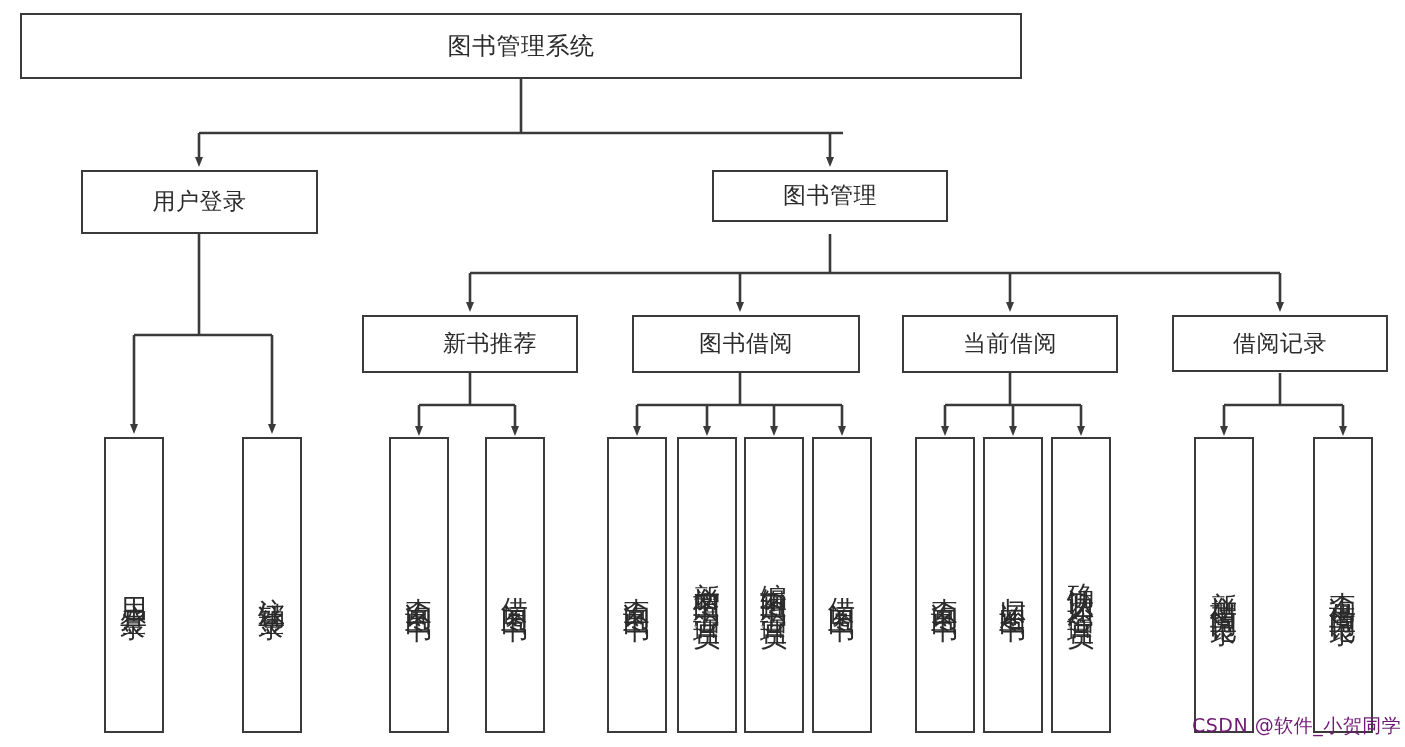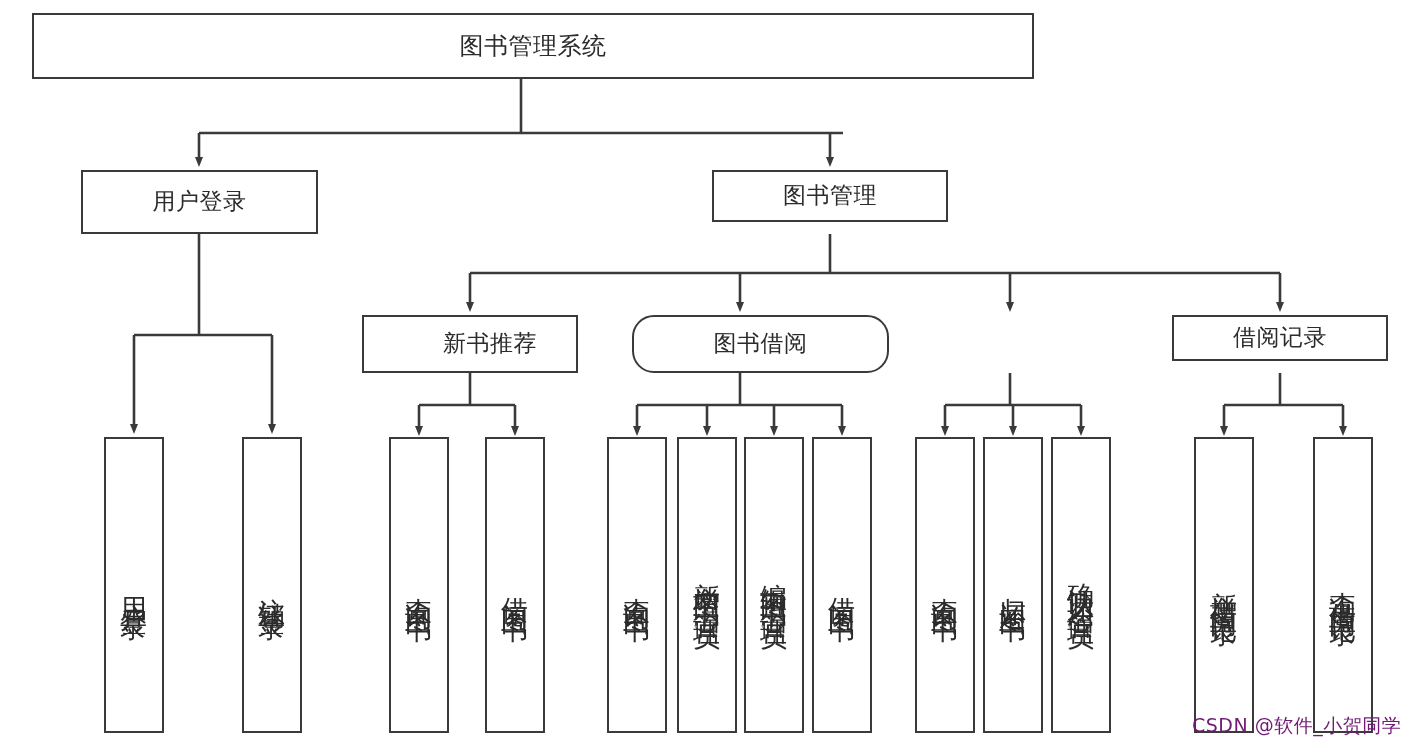--- a/index.html
+++ b/index.html
@@ -120,38 +120,41 @@
       <path d="M1013,405 L1013,427" marker-end="url(#arrow)"></path>
       <path d="M1081,405 L1081,427" marker-end="url(#arrow)"></path>
 
       <path d="M1280,373 L1280,405"></path>
       <path d="M1224,405 L1343,405"></path>
       <path d="M1224,405 L1224,427" marker-end="url(#arrow)"></path>
       <path d="M1343,405 L1343,427" marker-end="url(#arrow)"></path>
     </g>
   </svg>
 
-  <div class="node horiz root" style="left:32px; top:13px; width:1002px; height:66px;">
+  <div class="node horiz root" style="left:20px; top:13px; width:1002px; height:66px;">
     <span class="node-label">图书管理系统</span>
   </div>
 
   <div class="node horiz" style="left:81px; top:170px; width:237px; height:64px;">
     <span class="node-label">用户登录</span>
   </div>
   <div class="node horiz" style="left:712px; top:170px; width:236px; height:52px;">
     <span class="node-label">图书管理</span>
   </div>
 
   <div class="node horiz" style="left:362px; top:315px; width:216px; height:58px;padding-left:40px;">
     <span class="node-label">新书推荐</span>
   </div>
-  <div class="node horiz" style="left:632px; top:315px; width:257px; height:58px;border-radius:22px;">
+  <div class="node horiz" style="left:632px; top:315px; width:228px; height:58px;">
     <span class="node-label">图书借阅</span>
   </div>
-  <div class="node horiz" style="left:1172px; top:315px; width:216px; height:46px;">
+  <div class="node horiz" style="left:902px; top:315px; width:216px; height:58px;">
+    <span class="node-label">当前借阅</span>
+  </div>
+  <div class="node horiz" style="left:1172px; top:315px; width:216px; height:57px;">
     <span class="node-label">借阅记录</span>
   </div>
 
   <div class="node vert" style="left:104px; top:437px; width:60px; height:296px;">
     <span class="node-label">用户登录</span>
   </div>
   <div class="node vert" style="left:242px; top:437px; width:60px; height:296px;">
     <span class="node-label">注销登录</span>
   </div>
 

